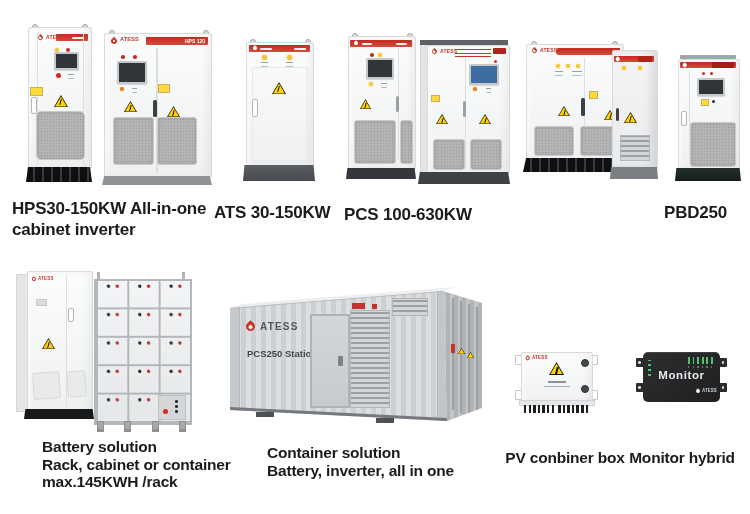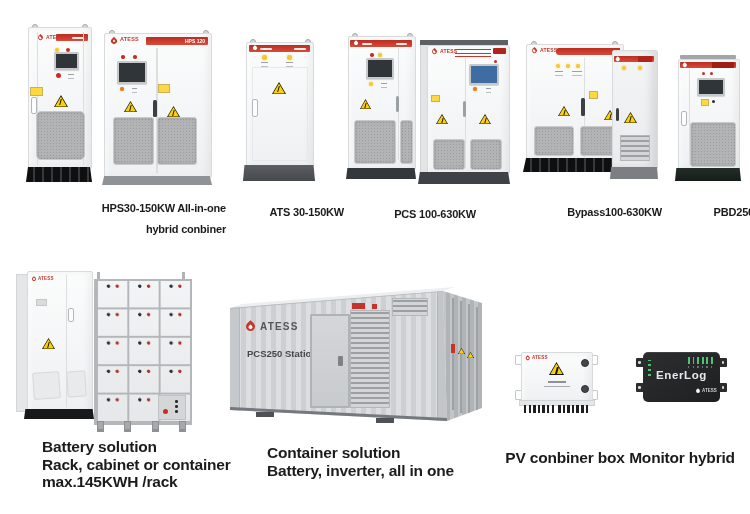--- a/index.html
+++ b/index.html
@@ -45,21 +45,21 @@
   .sticker{position:absolute;background:#ffd83d;border:.5px solid #c9b05a;}
   .handle{position:absolute;background:#fdfdfd;border:1px solid #b4b7ba;border-radius:2px;}
   .hdark{position:absolute;background:#3c4043;border-radius:1.5px;}
   .hgray{position:absolute;background:#9ba0a3;border-radius:1.5px;}
   .vline{position:absolute;width:1px;background:#dcdee0;}
   .eye{position:absolute;width:4px;height:4px;border:1px solid #a2a5a8;border-radius:50%;background:#d7dadc;}
   .pinstripes{position:absolute;background:repeating-linear-gradient(0deg,#c7362a 0 1px,transparent 1px 3.5px);}
   .redbadge{position:absolute;background:#b0251a;border-radius:1px;}
   
   .plabel{position:absolute;font-weight:700;color:#1b1b1d;letter-spacing:-0.2px;}
-  .lab-top{font-size:11px;line-height:21px;text-align:right;}
+  .lab-top{font-size:17px;line-height:21px;text-align:left;}
   .lab-bot{font-size:15.5px;line-height:17.5px;text-align:left;}
   .lab-bot-c{font-size:15.5px;line-height:17.5px;text-align:center;}
   
   .rackgrid{position:absolute;border:2px solid #b4b7ba;background-color:#eff0f1;
     background-image:
       radial-gradient(circle at 68% 18%, #b0312c 1.4px, transparent 1.9px),
       radial-gradient(circle at 40% 18%, #2a2c2e 1.4px, transparent 1.9px),
       linear-gradient(90deg,#b4b7ba 2px,transparent 2px),
       linear-gradient(0deg,#b4b7ba 2px,transparent 2px),
       linear-gradient(180deg,#f3f4f5,#e5e7e8);
@@ -367,33 +367,32 @@
     <div class="abs" style="left:719px;top:358px;width:8px;height:9px;background:#2a2c2e;border-radius:1px;">
         <span class="dot" style="left:2.5px;top:3px;width:2.5px;height:2.5px;background:#d9dbdd;"></span>
       </div>
     <div class="abs" style="left:719px;top:383px;width:8px;height:9px;background:#2a2c2e;border-radius:1px;">
         <span class="dot" style="left:2.5px;top:3px;width:2.5px;height:2.5px;background:#d9dbdd;"></span>
       </div>
     <div class="abs" style="left:643px;top:352px;width:77px;height:50px;background:linear-gradient(145deg,#2c2e30,#1d1f21);border-radius:5px;box-shadow:inset 0 1px 0 rgba(255,255,255,.10);">
       <div class="leds" style="left:45px;top:5px;width:26px;height:7px;"></div>
       <div class="abs" style="left:45px;top:14px;width:26px;height:1.5px;background:repeating-linear-gradient(90deg,#6d7073 0 1.5px,transparent 1.5px 4.6px);"></div>
       <div class="abs" style="left:5px;top:8px;width:3px;height:16px;background:repeating-linear-gradient(0deg,#4ec46f 0 2px,transparent 2px 5px);"></div>
-      <div class="abs" style="left:0;top:17px;width:77px;text-align:center;font-size:11.5px;font-weight:bold;color:#e6e8ea;letter-spacing:.6px;">EnerLog</div>
+      <div class="abs" style="left:0;top:17px;width:77px;text-align:center;font-size:11.5px;font-weight:bold;color:#e6e8ea;letter-spacing:.6px;">Monitor</div>
       <span class="flame" style="left:53px;top:37px;width:4px;height:4px;background:#dfe1e3;"></span>
       <span class="abs" style="left:59px;top:36px;font-size:4.5px;font-weight:bold;color:#cfd1d3;">ATESS</span>
     </div>
   </div>
 
   <div class="plabel lab-top" style="left:12px;top:198px;width:214px;">
     <div>HPS30-150KW All-in-one</div>
-    <div>hybrid conbiner</div>
+    <div>cabinet inverter</div>
   </div>
   <div class="plabel lab-top" style="left:214px;top:202px;width:130px;">ATS 30-150KW</div>
   <div class="plabel lab-top" style="left:344px;top:204px;width:132px;">PCS 100-630KW</div>
-  <div class="plabel lab-top" style="left:512px;top:202px;width:150px;">Bypass100-630KW</div>
   <div class="plabel lab-top" style="left:664px;top:202px;width:90px;">PBD250</div>
 
   <div class="plabel lab-bot" style="left:42px;top:438px;width:220px;">
     <div>Battery solution</div>
     <div>Rack, cabinet or container</div>
     <div>max.145KWH /rack</div>
   </div>
   <div class="plabel lab-bot" style="left:267px;top:444px;width:240px;">
     <div>Container solution</div>
     <div>Battery, inverter, all in one</div>

